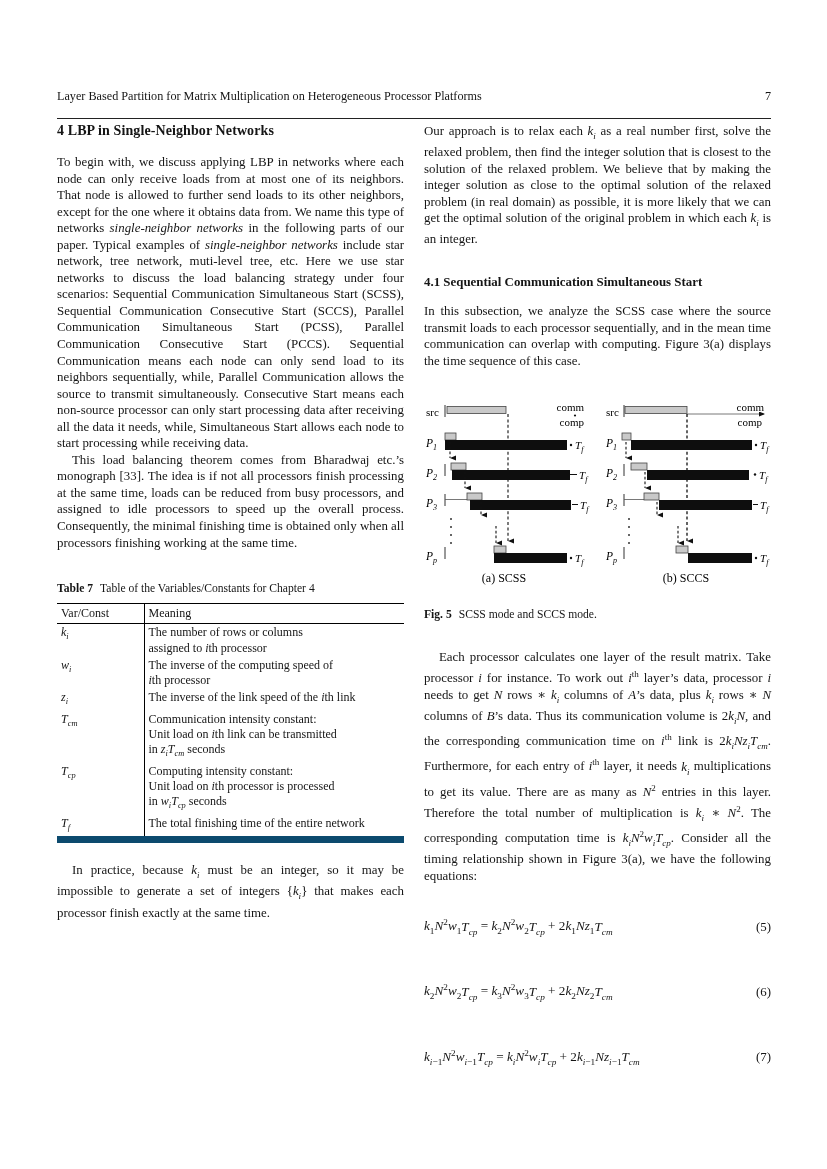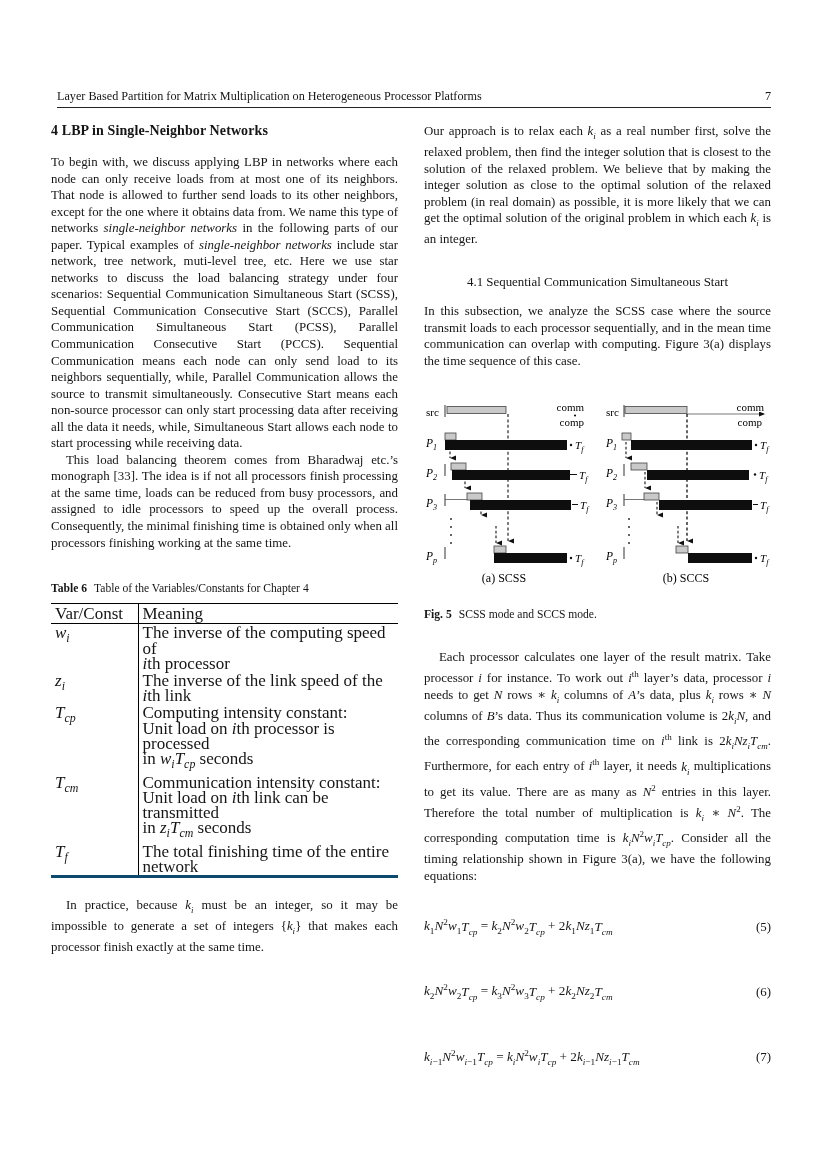--- a/index.html
+++ b/index.html
@@ -1,40 +1,40 @@
 <!DOCTYPE html>
 <html><head>
 <meta charset="utf-8">
 <style>
   * { margin:0; padding:0; box-sizing:border-box; }
   html,body { width:827px; height:1169px; background:#ffffff; overflow:hidden; }
   body { font-family:"Liberation Serif","DejaVu Serif",serif; color:#151515; position:relative; }
 
   .header { position:absolute; left:57px; top:89px; width:714px; }
-  .header-row { display:flex; justify-content:space-between; font-size:12.2px; padding-bottom:3px; border-bottom:1px solid #222; }
+  .header-row { display:flex; justify-content:space-between; font-size:12.2px; padding-bottom:14px; border-bottom:1px solid #222; }
 
   .col { position:absolute; top:121px; }
-  .col-left  { left:51px;  width:347px; }
+  .col-left  { left:57px;  width:347px; }
   .col-right { left:424px; width:347px; }
 
   h1.section { font-size:14px; font-weight:bold; margin:2px 0 15px 0; letter-spacing:.1px; }
-  h2.subsection { font-size:12.9px; font-weight:normal; margin:27px 0 13px 0;text-align:center; }
+  h2.subsection { font-size:12.9px; font-weight:bold; margin:27px 0 13px 0; }
 
   p.body { font-size:12.9px; line-height:16.55px; text-align:justify; }
   p.indent { text-indent:15px; }
   p.space-above { }
 
   .theorem { font-size:12.9px; line-height:16.55px; text-align:justify; margin-top:17px; }
   .theorem i { }
 
   .tablewrap { margin-top:31px; }
   .tablecaption { font-size:11.6px; margin-bottom:8px; }
   .tablecaption b { margin-right:7px; }
-  table.vars { border-collapse:collapse; width:100%; font-size:17px; line-height:15.2px;
-               border-top:1px solid #000; border-bottom:3px solid #0c4a6e; }
+  table.vars { border-collapse:collapse; width:100%; font-size:12px; line-height:15.2px;
+               border-top:1px solid #000; border-bottom:7px solid #0c4a6e; }
   table.vars th { text-align:left; font-weight:normal; padding:2px 6px 2px 4px; border-bottom:1px solid #000; }
   table.vars td { vertical-align:top; padding:1px 6px 1px 4px; }
   td.vcol, th.vcol { border-right:1px solid #000; width:87px; }
 
   .figure { margin-top:31px; }
   .figcaption { font-size:11.6px; margin-top:7px; }
   .figcaption b { margin-right:7px; }
 
   .equation { display:flex; justify-content:space-between; align-items:baseline;
               font-size:13.2px; margin-top:46px; }
@@ -59,45 +59,49 @@
 <div class="col col-left">
   <h1 class="section">4 LBP in Single-Neighbor Networks</h1>
 
   <p class="body">To begin with, we discuss applying LBP in networks where each node can only receive loads from at most one of its neighbors. That node is allowed to further send loads to its other neighbors, except for the one where it obtains data from. We name this type of networks <i>single-neighbor networks</i> in the following parts of our paper. Typical examples of <i>single-neighbor networks</i> include star network, tree network, muti-level tree, etc. Here we use star networks to discuss the load balancing strategy under four scenarios: Sequential Communication Simultaneous Start (SCSS), Sequential Communication Consecutive Start (SCCS), Parallel Communication Simultaneous Start (PCSS), Parallel Communication Consecutive Start (PCCS). Sequential Communication means each node can only send load to its neighbors sequentially, while, Parallel Communication allows the source to transmit simultaneously. Consecutive Start means each non-source processor can only start processing data after receiving all the data it needs, while, Simultaneous Start allows each node to start processing while receiving data.</p>
 
 
   <p class="body indent space-above">This load balancing theorem comes from Bharadwaj etc.’s monograph [33]. The idea is if not all processors finish processing at the same time, loads can be reduced from busy processors, and assigned to idle processors to speed up the overall process. Consequently, the minimal finishing time is obtained only when all processors finishing working at the same time.</p>
 
   <div class="tablewrap">
     <div class="tablecaption">
-      <b>Table 6</b><span>Table of the Variables/Constants for Chapter 4</span>
+      <b>Table 7</b><span>Table of the Variables/Constants for Chapter 4</span>
     </div>
     <table class="vars">
       <thead>
         <tr>
           <th class="vcol">Var/Const</th>
           <th>Meaning</th>
         </tr>
       </thead>
       <tbody>
         <tr>
+          <td class="vcol"><i>k<sub>i</sub></i></td>
+          <td>The number of rows or columns<br>assigned to <i>i</i>th processor</td>
+        </tr>
+        <tr>
           <td class="vcol"><i>w<sub>i</sub></i></td>
           <td>The inverse of the computing speed of<br><i>i</i>th processor</td>
         </tr>
         <tr>
           <td class="vcol"><i>z<sub>i</sub></i></td>
           <td>The inverse of the link speed of the <i>i</i>th link</td>
         </tr>
         <tr>
+          <td class="vcol"><i>T<sub>cm</sub></i></td>
+          <td>Communication intensity constant:<br>Unit load on <i>i</i>th link can be transmitted<br>in <i>z<sub>i</sub>T<sub>cm</sub></i> seconds</td>
+        </tr>
+        <tr>
           <td class="vcol"><i>T<sub>cp</sub></i></td>
           <td>Computing intensity constant:<br>Unit load on <i>i</i>th processor is processed<br>in <i>w<sub>i</sub>T<sub>cp</sub></i> seconds</td>
-        </tr>
-        <tr>
-          <td class="vcol"><i>T<sub>cm</sub></i></td>
-          <td>Communication intensity constant:<br>Unit load on <i>i</i>th link can be transmitted<br>in <i>z<sub>i</sub>T<sub>cm</sub></i> seconds</td>
         </tr>
         <tr>
           <td class="vcol"><i>T<sub>f</sub></i></td>
           <td>The total finishing time of the entire network</td>
         </tr>
       </tbody>
     </table>
   </div>
 
   <p class="body indent" style="margin-top:19px;">In practice, because <i>k<sub>i</sub></i> must be an integer, so it may be impossible to generate a set of integers {<i>k<sub>i</sub></i>} that makes each processor finish exactly at the same time.</p>

